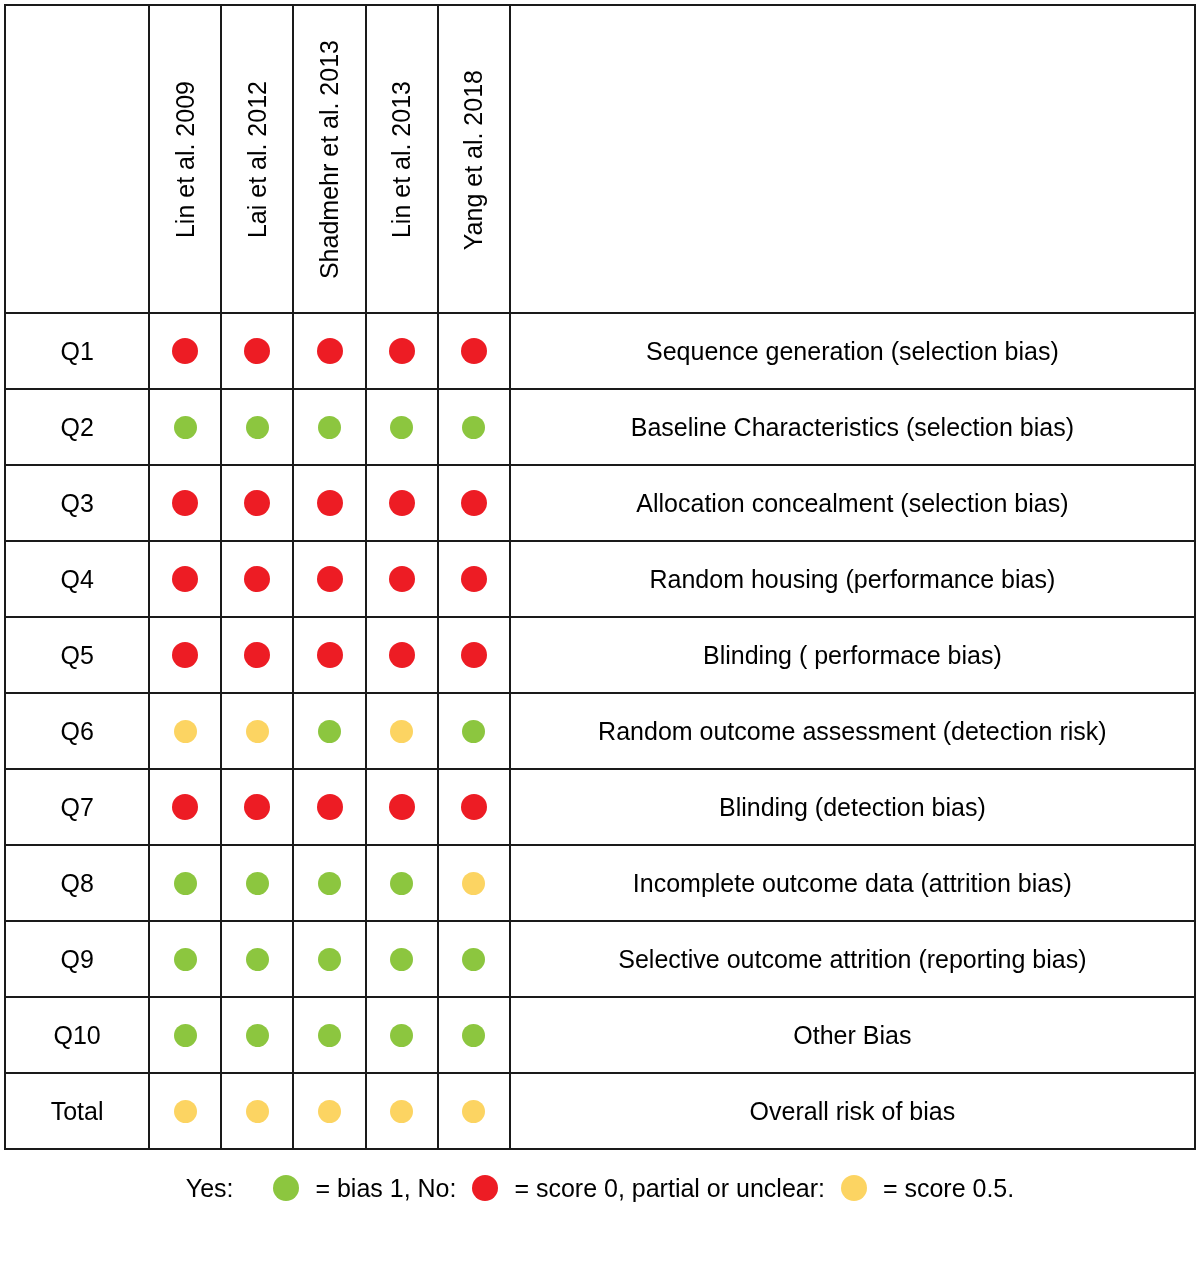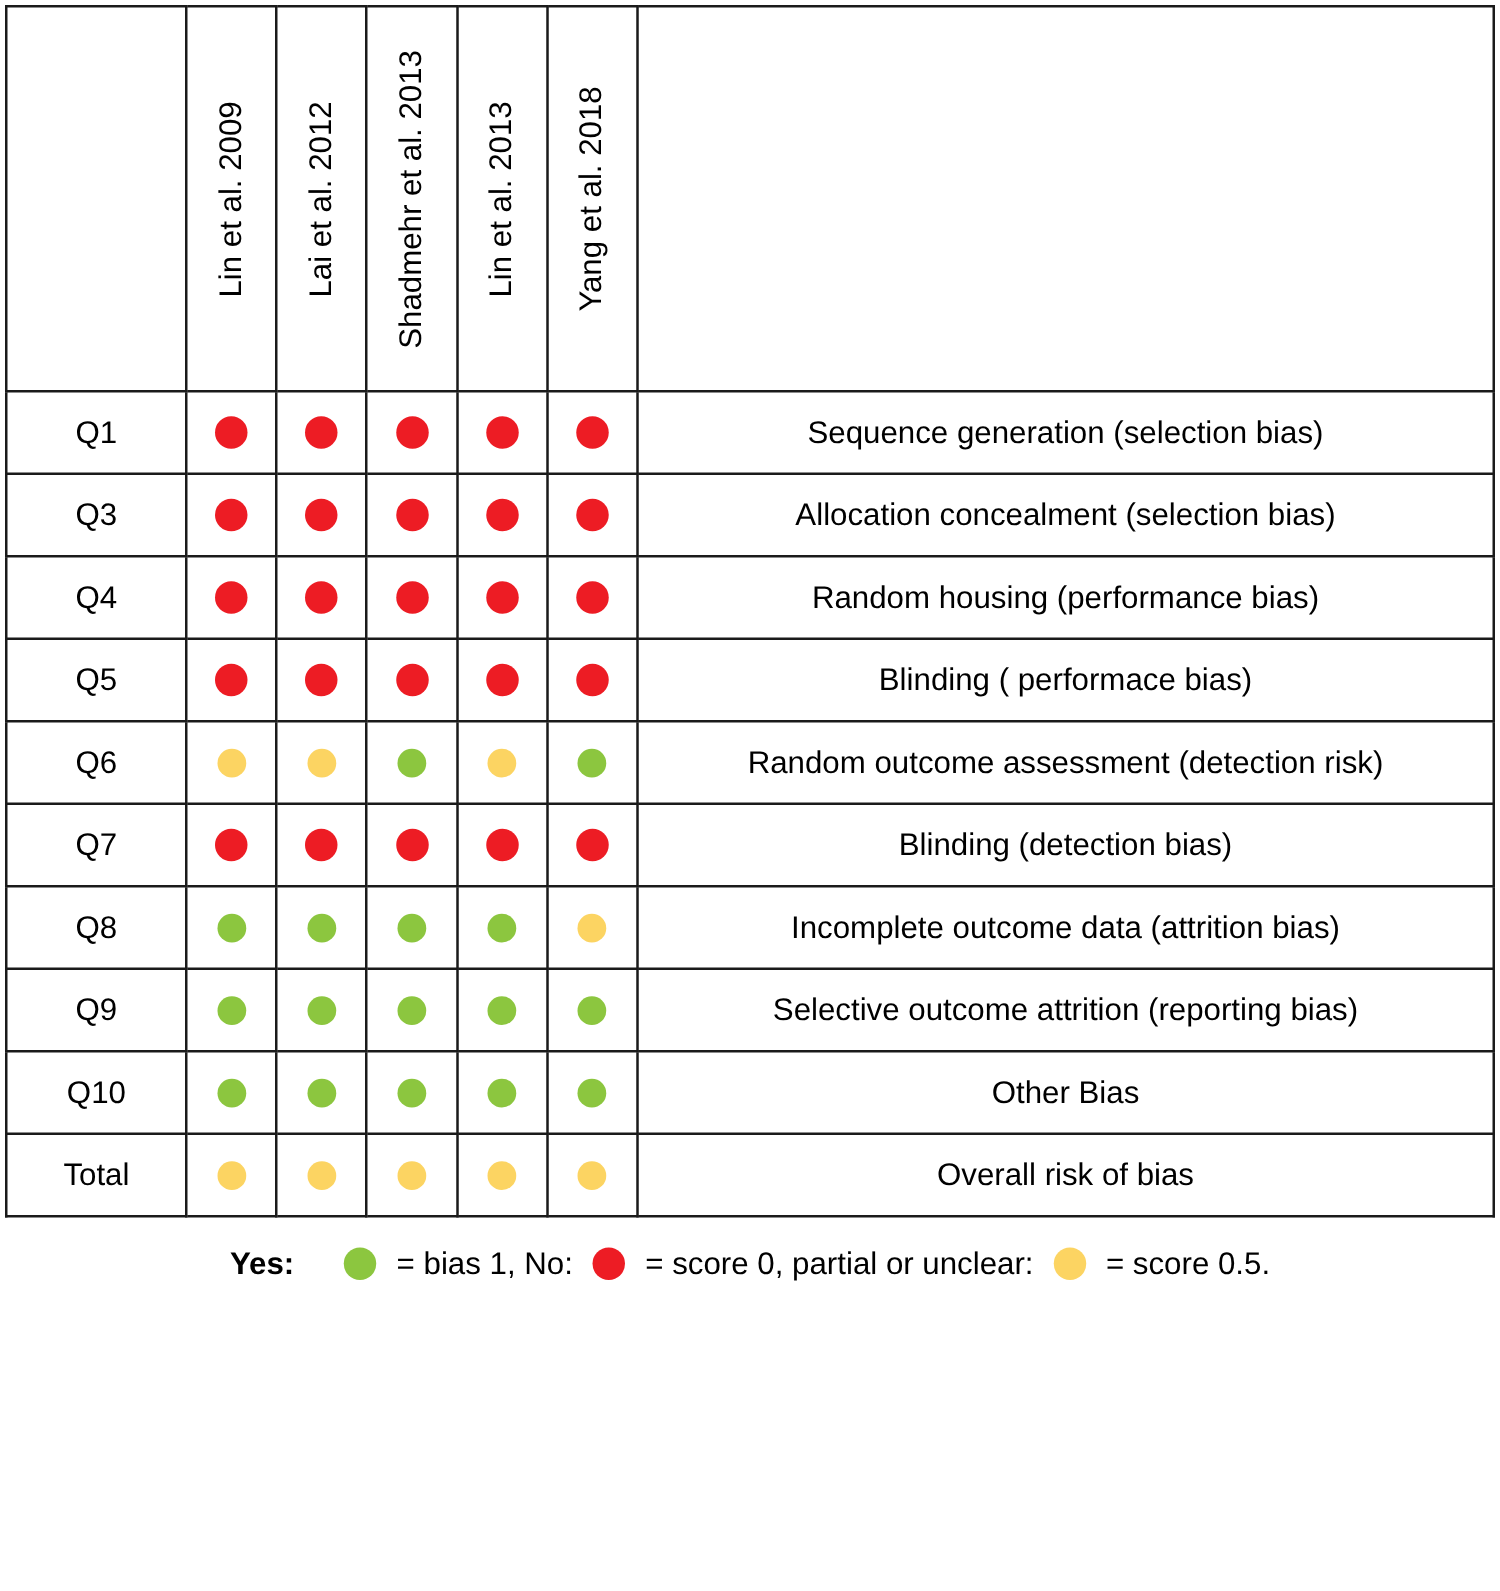--- a/index.html
+++ b/index.html
@@ -50,21 +50,21 @@
     transform: rotate(180deg);
     font-size: 25px;
     line-height: 1;
     white-space: nowrap;
     display: inline-block;
     padding-bottom: 6px;
   }
   .corner-cell { }
 
   
-  tr.data-row { height: 66px; }
+  tr.data-row { height: 76px; }
   .qid {
     font-size: 25px;
     text-align: center;
   }
   .desc {
     text-align: left;
     padding-left: 14px;
     font-size: 25px;
   }
   .dot-cell { }
@@ -80,21 +80,21 @@
   
   .legend {
     width: 1192px;
     margin: 22px 0 0 4px;
     text-align: center;
     font-size: 25px;
     white-space: nowrap;
   }
   .legend .seg { display: inline-block; vertical-align: middle; }
   .legend .dot { margin: 0 9px; }
-  .legend .lead { margin-right: 24px; font-weight: bold; }
+  .legend .lead { margin-right: 24px; }
 </style>
 </head>
 <body>
 
 <div class="page">
 
   <table class="rob">
     <colgroup>
       <col class="c-qid">
       <col class="c-study">
@@ -127,20 +127,29 @@
     </thead>
     <tbody>
         <tr class="data-row">
           <td class="qid">Q1</td>
           <td class="dot-cell"><span class="dot" style="background: rgb(237, 28, 36);"></span></td>
           <td class="dot-cell"><span class="dot" style="background: rgb(237, 28, 36);"></span></td>
           <td class="dot-cell"><span class="dot" style="background: rgb(237, 28, 36);"></span></td>
           <td class="dot-cell"><span class="dot" style="background: rgb(237, 28, 36);"></span></td>
           <td class="dot-cell"><span class="dot" style="background: rgb(237, 28, 36);"></span></td>
           <td class="desc">Sequence generation (selection bias)</td>
+        </tr>
+        <tr class="data-row">
+          <td class="qid">Q2</td>
+          <td class="dot-cell"><span class="dot sm" style="background: rgb(140, 198, 63);"></span></td>
+          <td class="dot-cell"><span class="dot sm" style="background: rgb(140, 198, 63);"></span></td>
+          <td class="dot-cell"><span class="dot sm" style="background: rgb(140, 198, 63);"></span></td>
+          <td class="dot-cell"><span class="dot sm" style="background: rgb(140, 198, 63);"></span></td>
+          <td class="dot-cell"><span class="dot sm" style="background: rgb(140, 198, 63);"></span></td>
+          <td class="desc">Baseline Characteristics (selection bias)</td>
         </tr>
         <tr class="data-row">
           <td class="qid">Q3</td>
           <td class="dot-cell"><span class="dot" style="background: rgb(237, 28, 36);"></span></td>
           <td class="dot-cell"><span class="dot" style="background: rgb(237, 28, 36);"></span></td>
           <td class="dot-cell"><span class="dot" style="background: rgb(237, 28, 36);"></span></td>
           <td class="dot-cell"><span class="dot" style="background: rgb(237, 28, 36);"></span></td>
           <td class="dot-cell"><span class="dot" style="background: rgb(237, 28, 36);"></span></td>
           <td class="desc">Allocation concealment (selection bias)</td>
         </tr>

